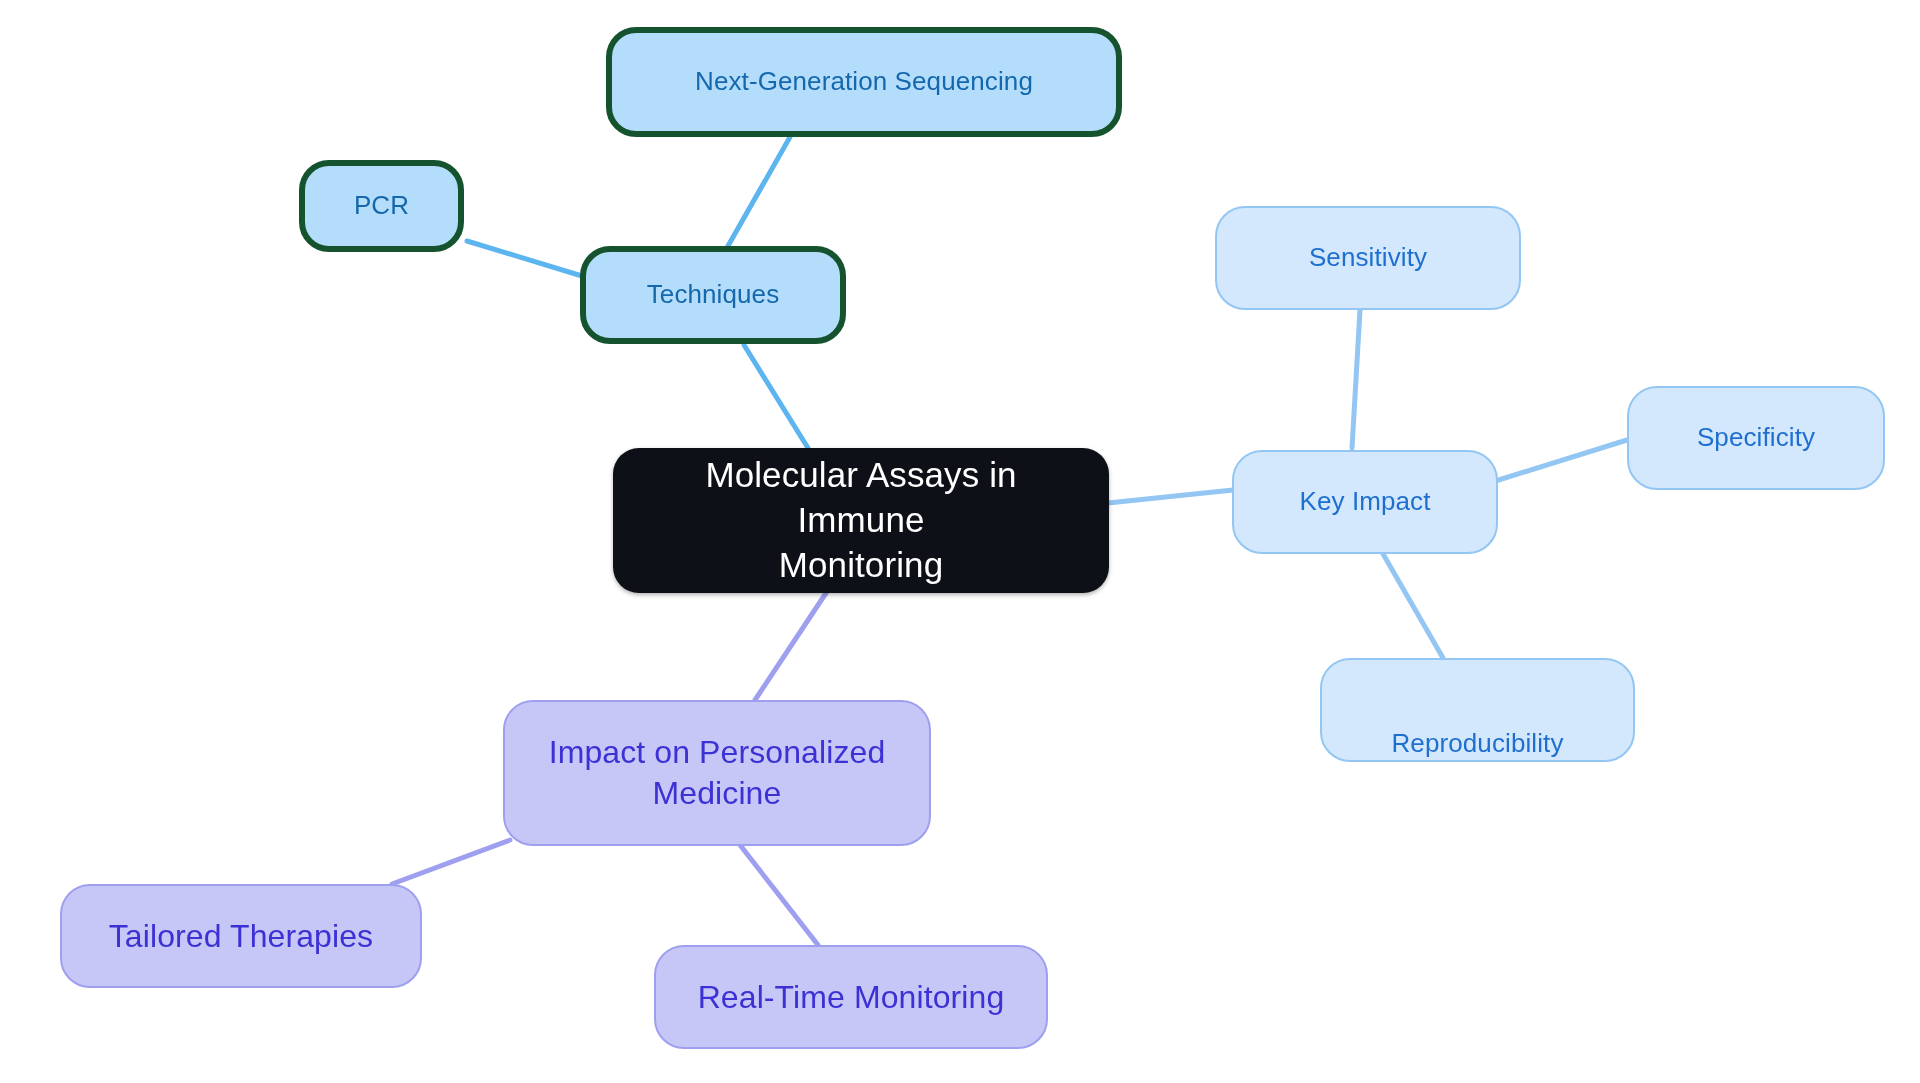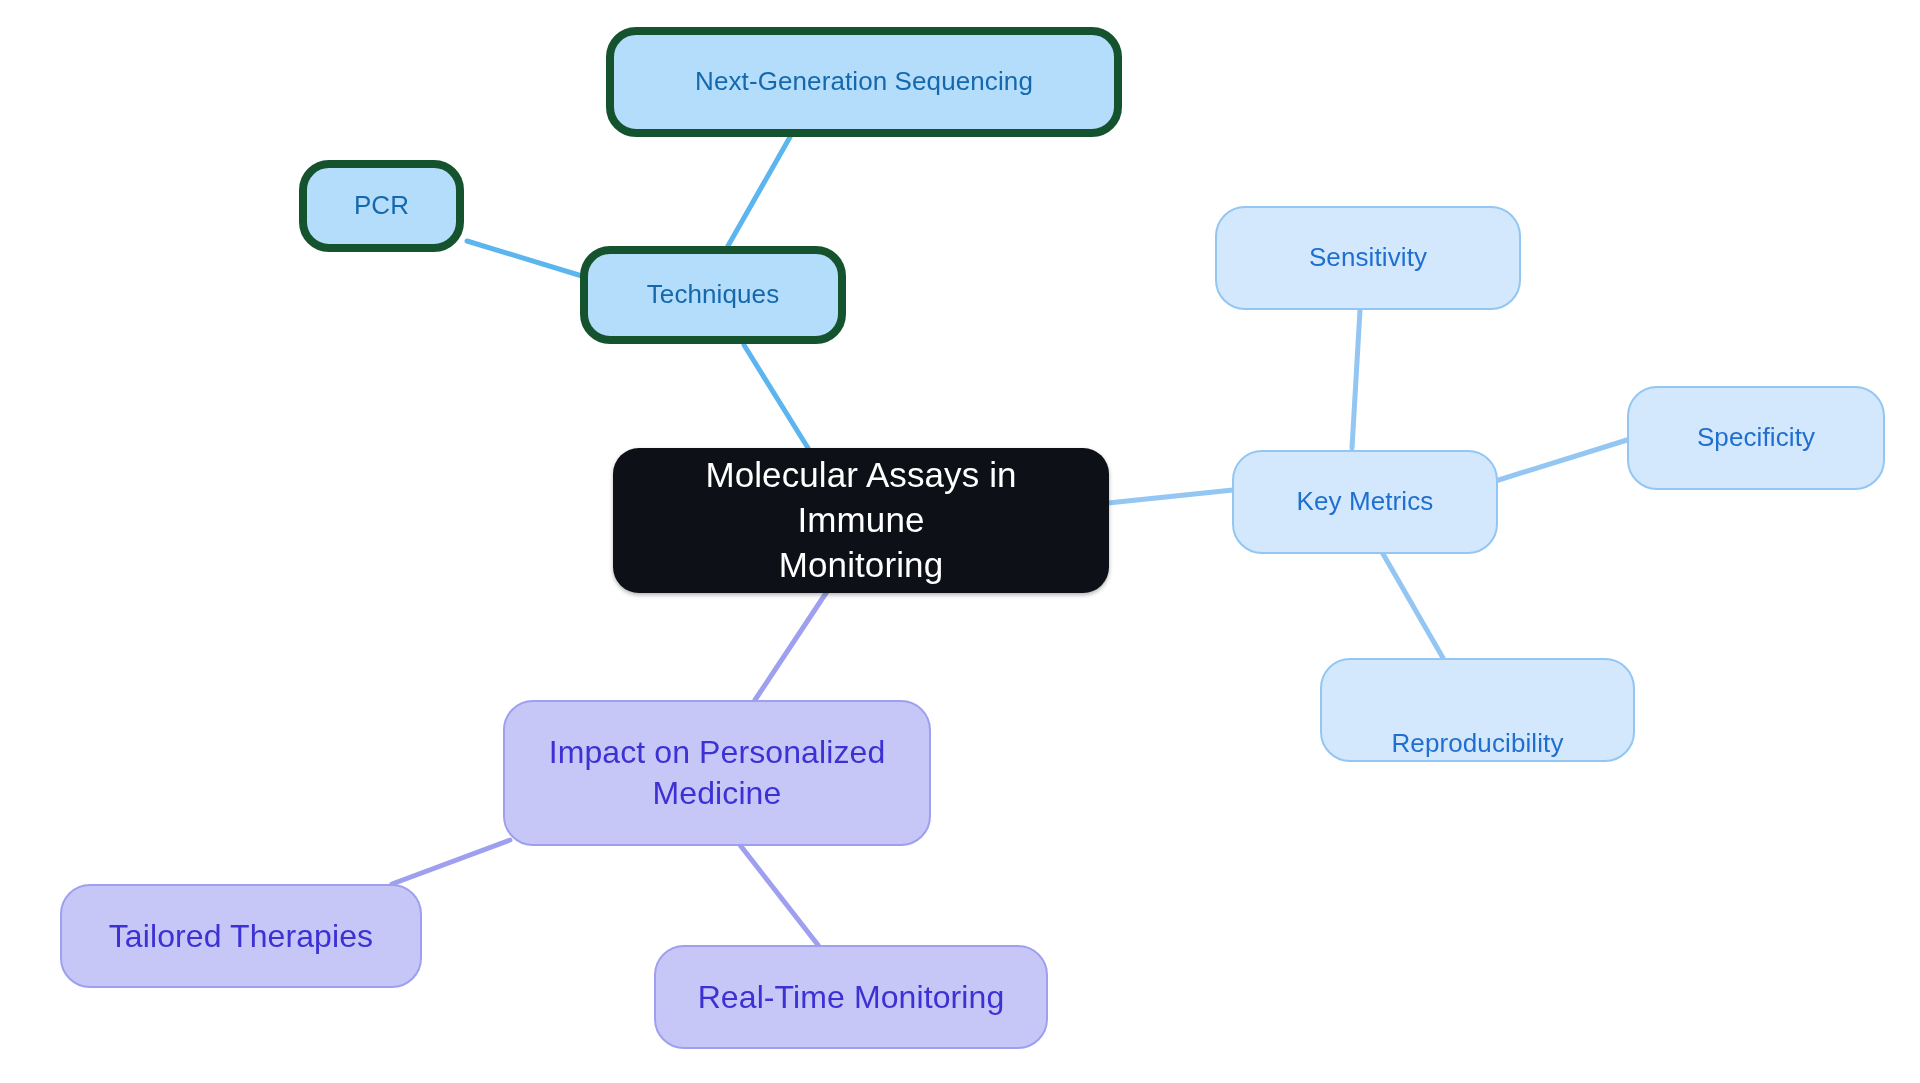--- a/index.html
+++ b/index.html
@@ -40,21 +40,21 @@
     background: #0d1117;
     color: #ffffff;
     border-radius: 26px;
     font-size: 35px;
     border: none;
     box-shadow: 0 2px 4px rgba(0,0,0,0.30);
     padding: 0 26px;
   }
   .node-blue-dark {
     background: #b3ddfb;
-    border: 8px solid #14532d;
+    border: 6px solid #14532d;
     color: #1668ad;
     border-radius: 30px;
     font-size: 26px;
     padding: 0 22px;
   }
   .node-blue-light {
     background: #d3e8fc;
     border: 2px solid #93c6f2;
     color: #1f6fd0;
     border-radius: 30px;
@@ -117,21 +117,21 @@
   <div class="node node-blue-light" style="left:1627px; top:386px; width:258px; height:104px;">
     <span>Specificity</span>
   </div>
 
   <div class="node node-root" style="left:613px; top:448px; width:496px; height:145px;">
     <span>Molecular Assays in Immune
 Monitoring</span>
   </div>
 
   <div class="node node-blue-light" style="left:1232px; top:450px; width:266px; height:104px;">
-    <span>Key Metrics</span>
+    <span>Key Impact</span>
   </div>
 
   <div class="node node-blue-light" style="left:1320px; top:658px; width:315px; height:104px;align-items:flex-end;">
     <span>Reproducibility</span>
   </div>
 
   <div class="node node-purple" style="left:503px; top:700px; width:428px; height:146px;">
     <span>Impact on Personalized
 Medicine</span>
   </div>

